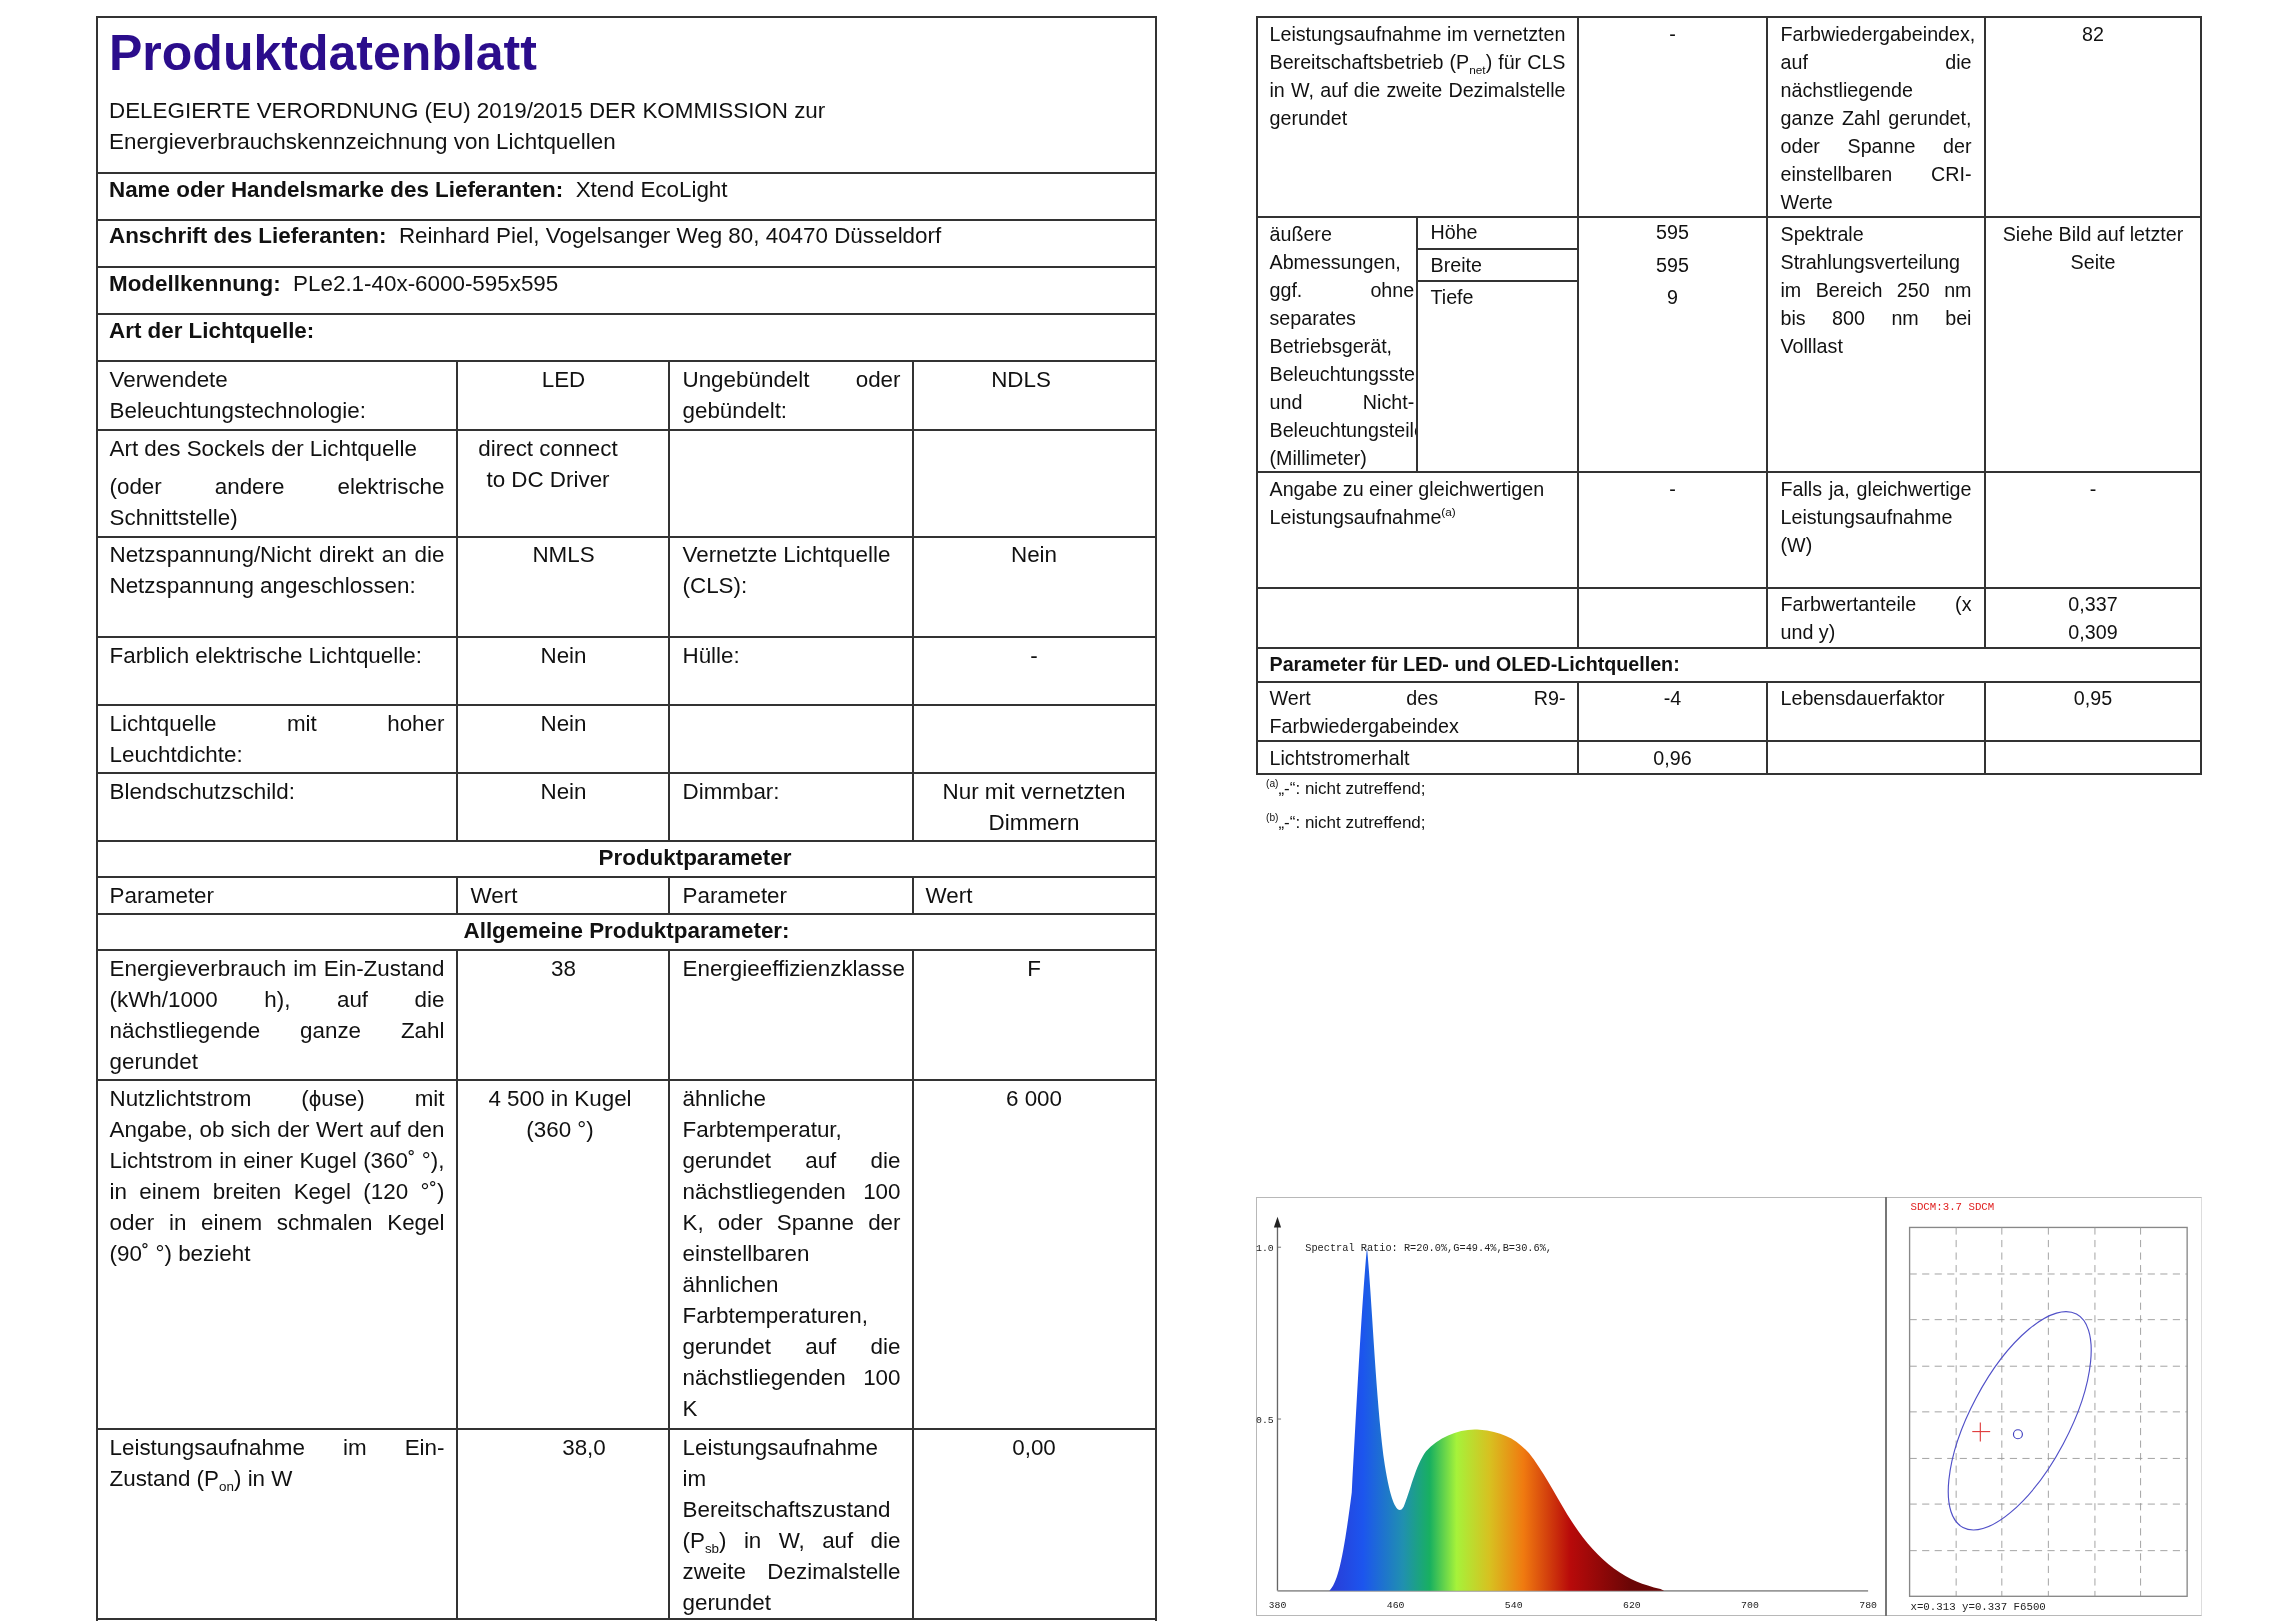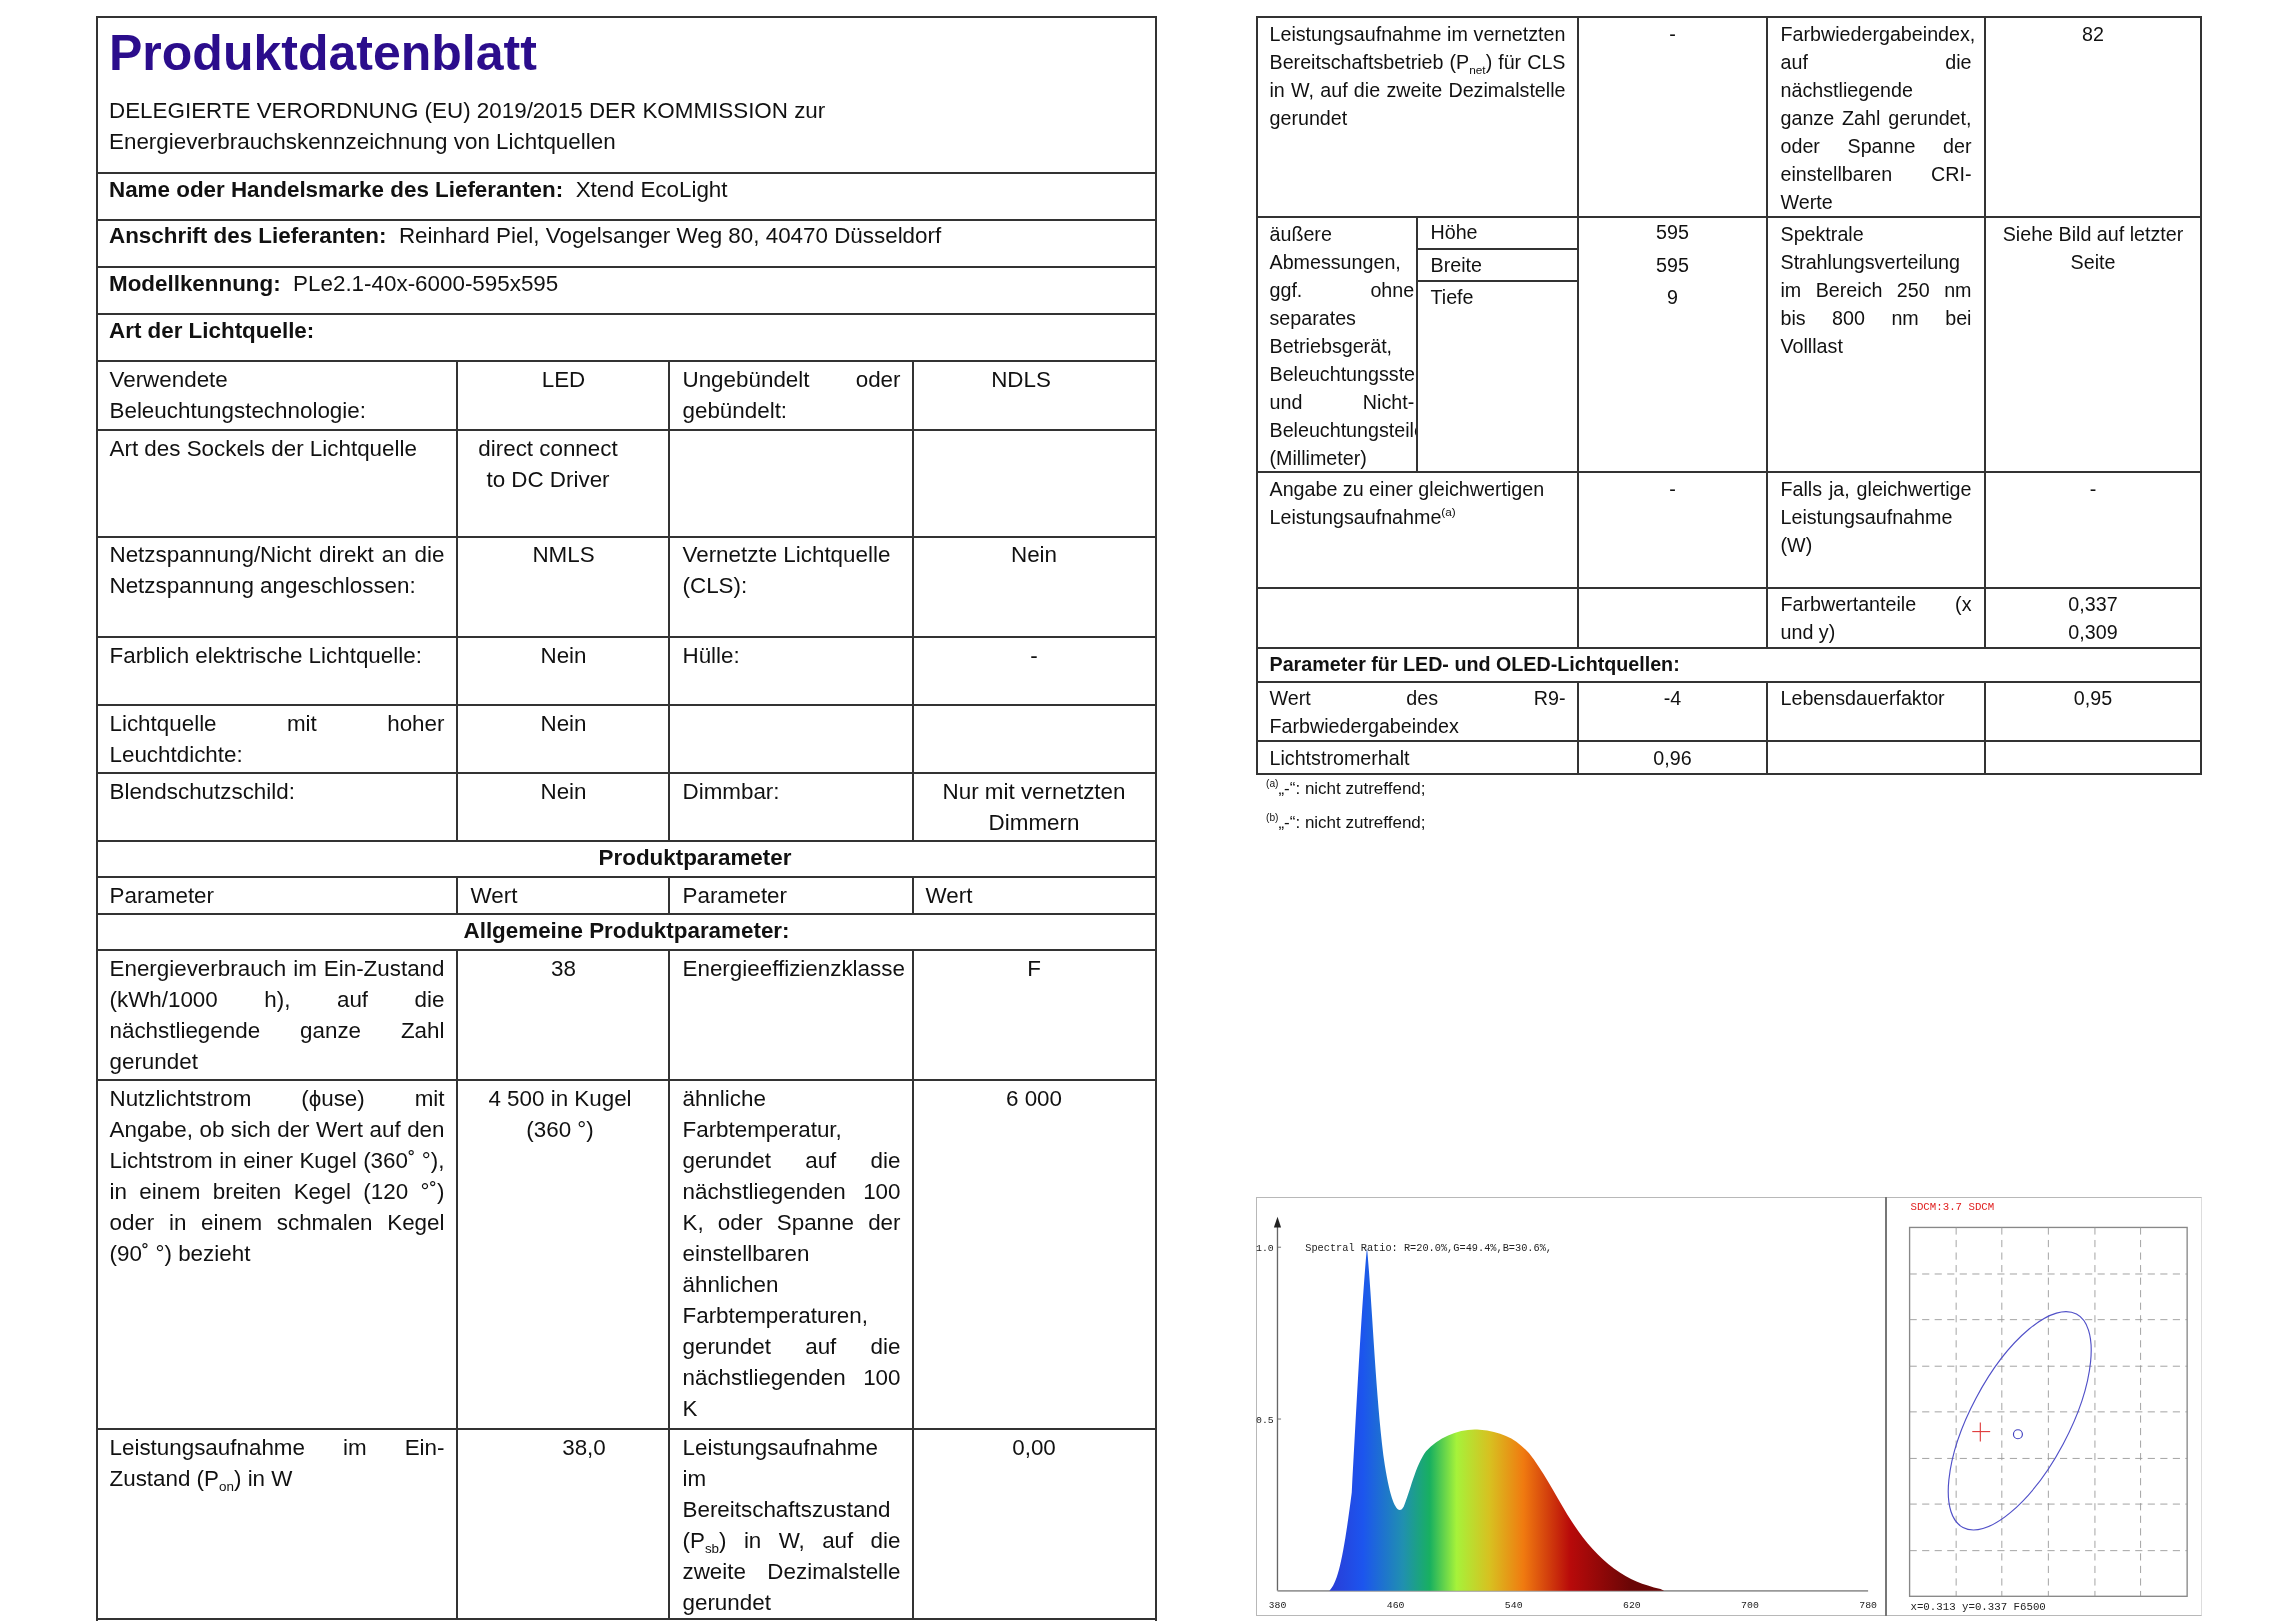--- a/index.html
+++ b/index.html
@@ -63,20 +63,21 @@
   <div>
     <div class="cell j" style="left:97px;top:362px;width:360px">Verwendete Beleuchtungstechnologie:</div>
     <div class="cell c" style="left:458px;top:362px;width:211px">LED</div>
     <div class="cell j" style="left:670px;top:362px;width:243px">Ungebündelt oder gebündelt:</div>
     <div class="cell c" style="left:913px;top:362px;width:216px">NDLS</div>
   </div>
 
   <div>
     <div class="cell" style="left:97px;top:431px;width:360px;line-height:31px">
       <div>Art des Sockels der Lichtquelle</div>
+      <div class="j" style="margin-top:7.2px">(oder andere elektrische Schnittstelle)</div>
     </div>
     <div class="cell c" style="left:458px;top:431px;width:180px">direct connect to DC Driver</div>
   </div>
 
   <div>
     <div class="cell j" style="left:97px;top:537px;width:360px">Netzspannung/Nicht direkt an die Netzspannung angeschlossen:</div>
     <div class="cell c" style="left:458px;top:537px;width:211px">NMLS</div>
     <div class="cell" style="left:670px;top:537px;width:243px">Vernetzte Lichtquelle (CLS):</div>
     <div class="cell c" style="left:913px;top:537px;width:242px">Nein</div>
   </div>

